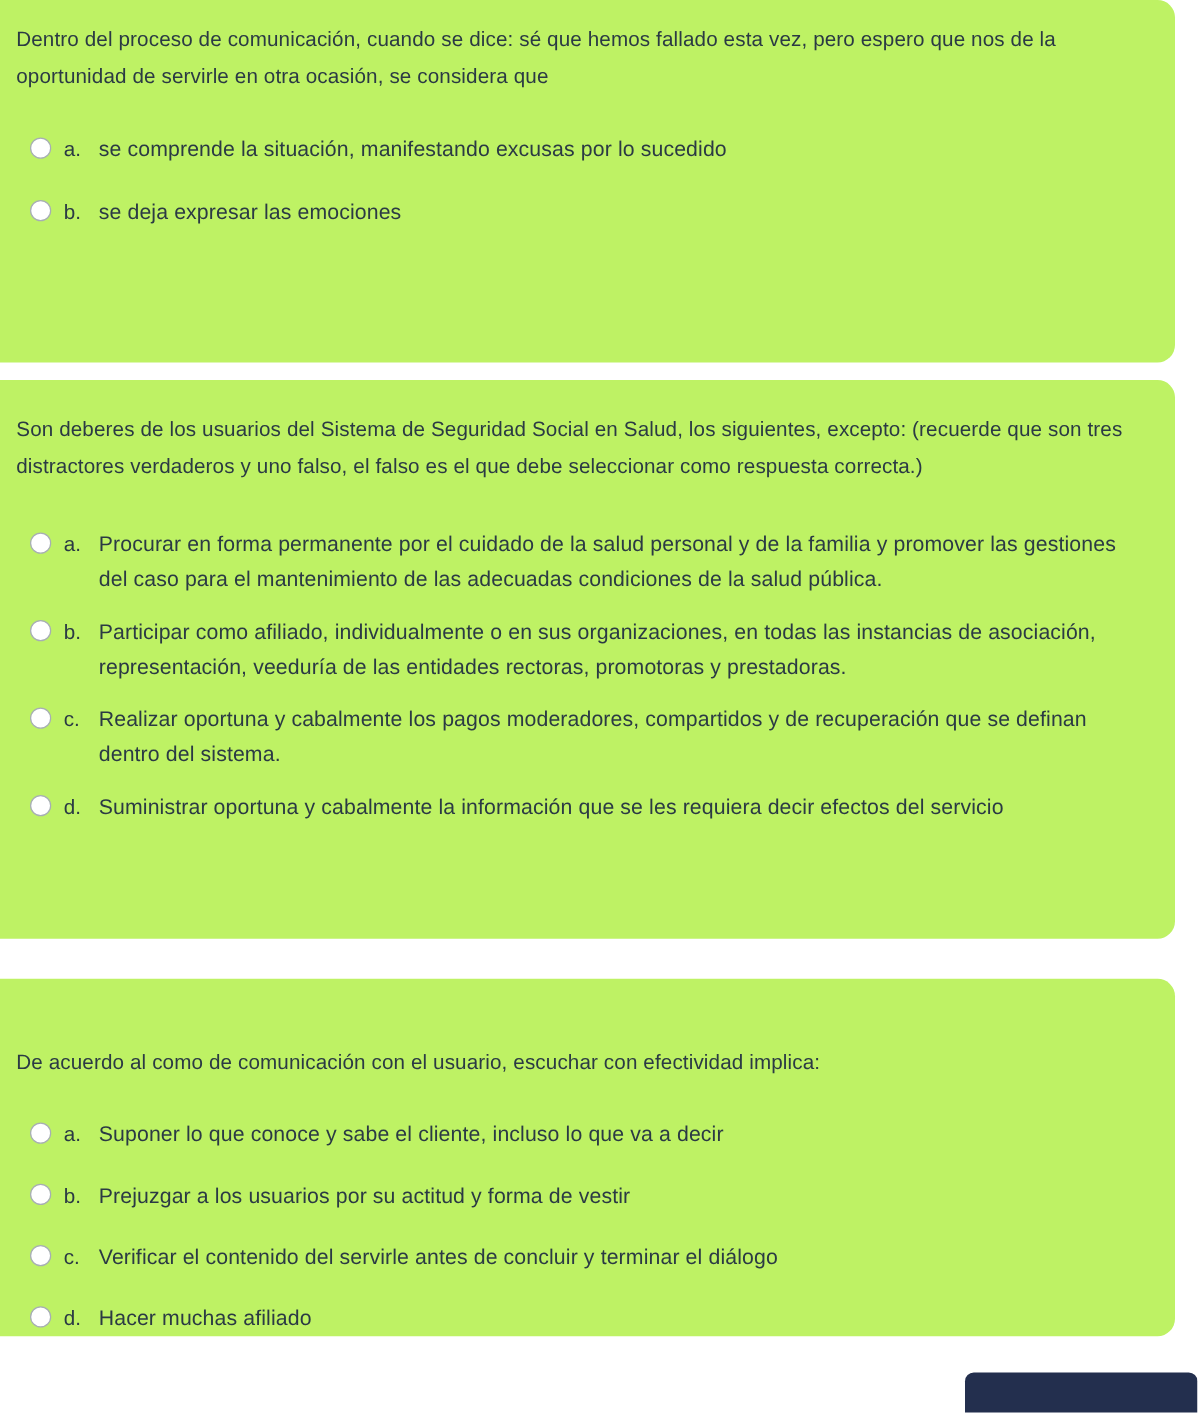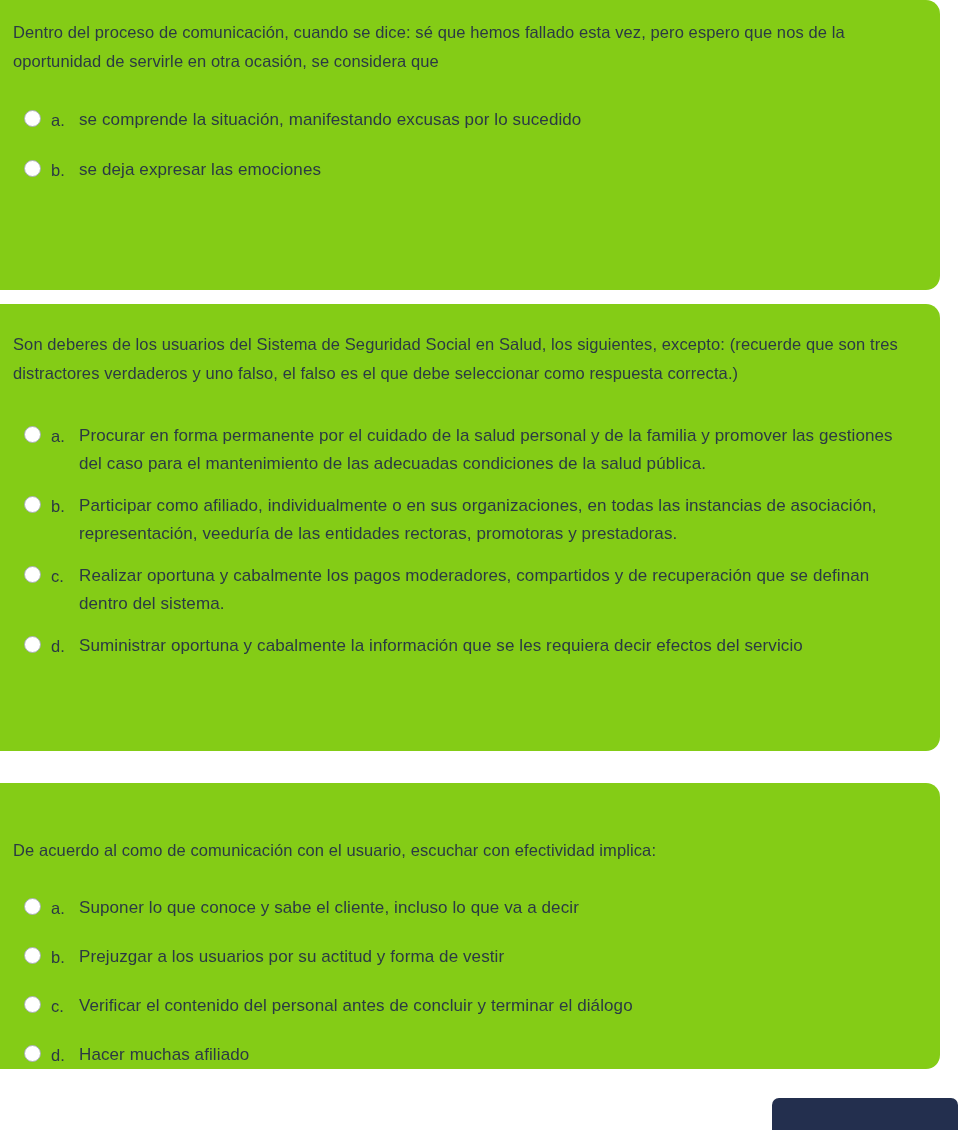--- a/index.html
+++ b/index.html
@@ -14,21 +14,21 @@
   }
   #quiz-page {
     position: relative;
     width: 958px;
     height: 1130px;
     background: #ffffff;
   }
   .question-card {
     position: relative;
     width: 940px;
-    background: #84cc16;
+    background: #bef264;
     border-top-right-radius: 14px;
     border-bottom-right-radius: 14px;
     padding: 0 14px 0 13px;
   }
   .question-card.card-1 {
     height: 290px;
     padding-top: 18px;
   }
   .question-card.card-2 {
     margin-top: 14px;
@@ -167,21 +167,21 @@
         <span class="option-text">Suponer lo que conoce y sabe el cliente, incluso lo que va a decir</span>
       </div>
       <div class="option-row">
         <span class="radio"></span>
         <span class="option-letter">b.</span>
         <span class="option-text">Prejuzgar a los usuarios por su actitud y forma de vestir</span>
       </div>
       <div class="option-row">
         <span class="radio"></span>
         <span class="option-letter">c.</span>
-        <span class="option-text">Verificar el contenido del personal antes de concluir y terminar el diálogo</span>
+        <span class="option-text">Verificar el contenido del servirle antes de concluir y terminar el diálogo</span>
       </div>
       <div class="option-row">
         <span class="radio"></span>
         <span class="option-letter">d.</span>
         <span class="option-text">Hacer muchas afiliado</span>
       </div>
     </div>
   </div>
 
   <div class="footer-area">

